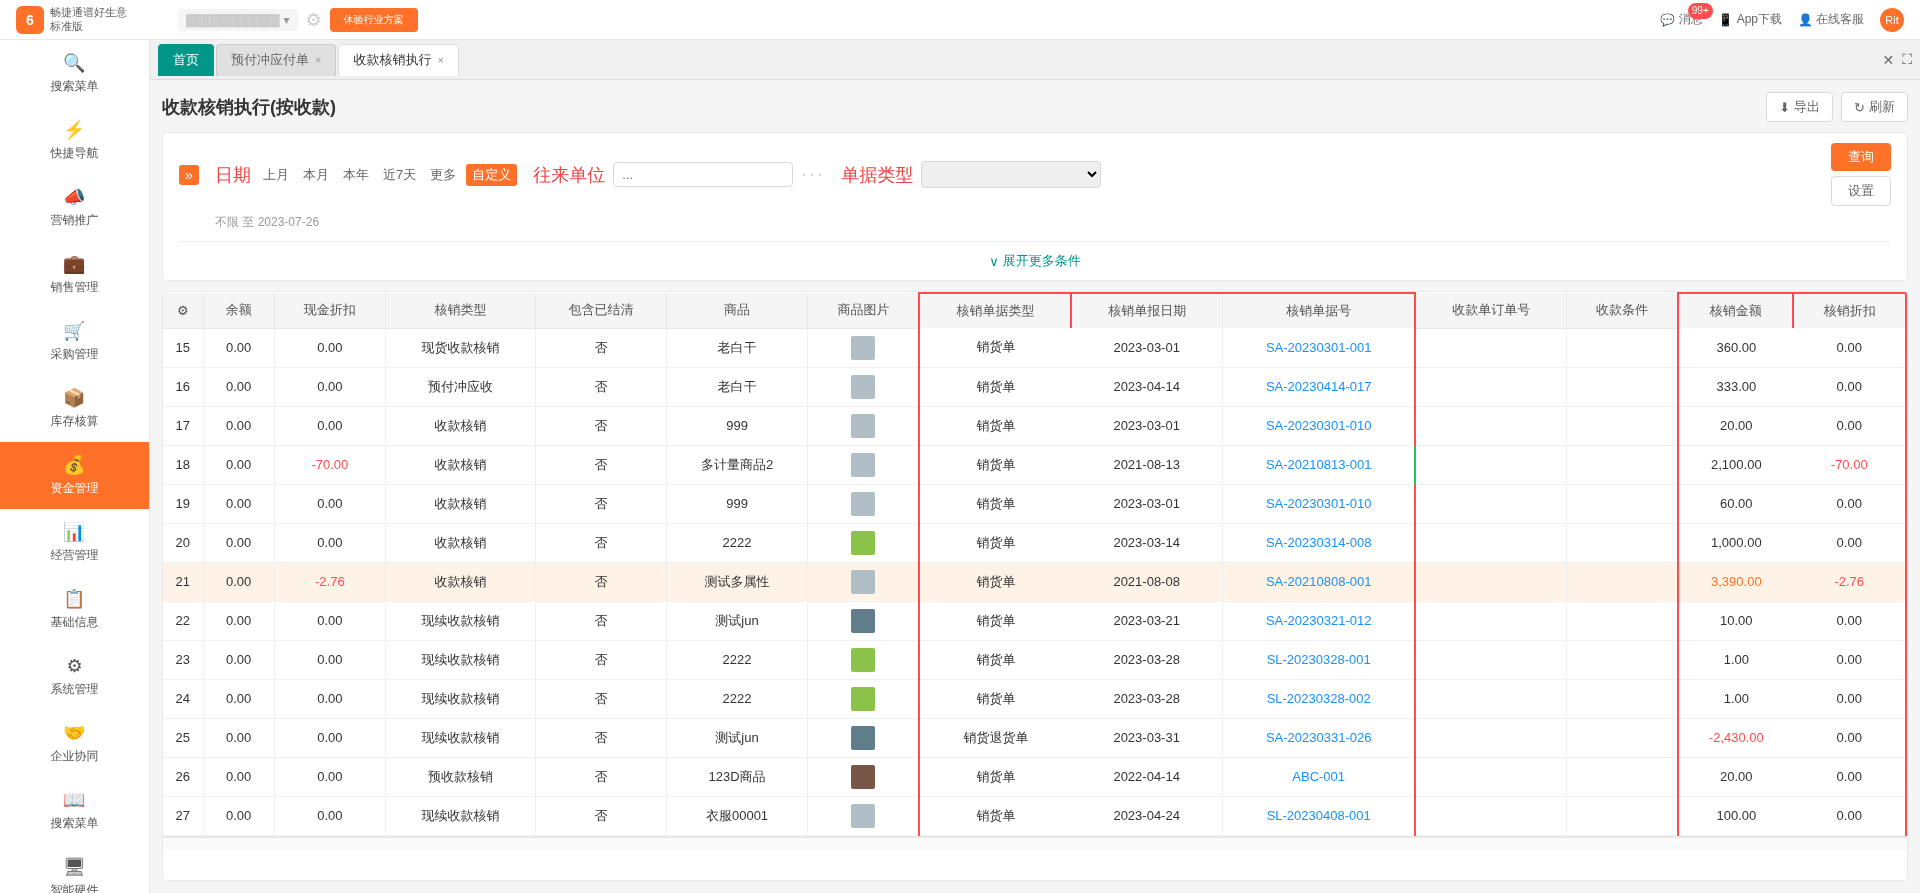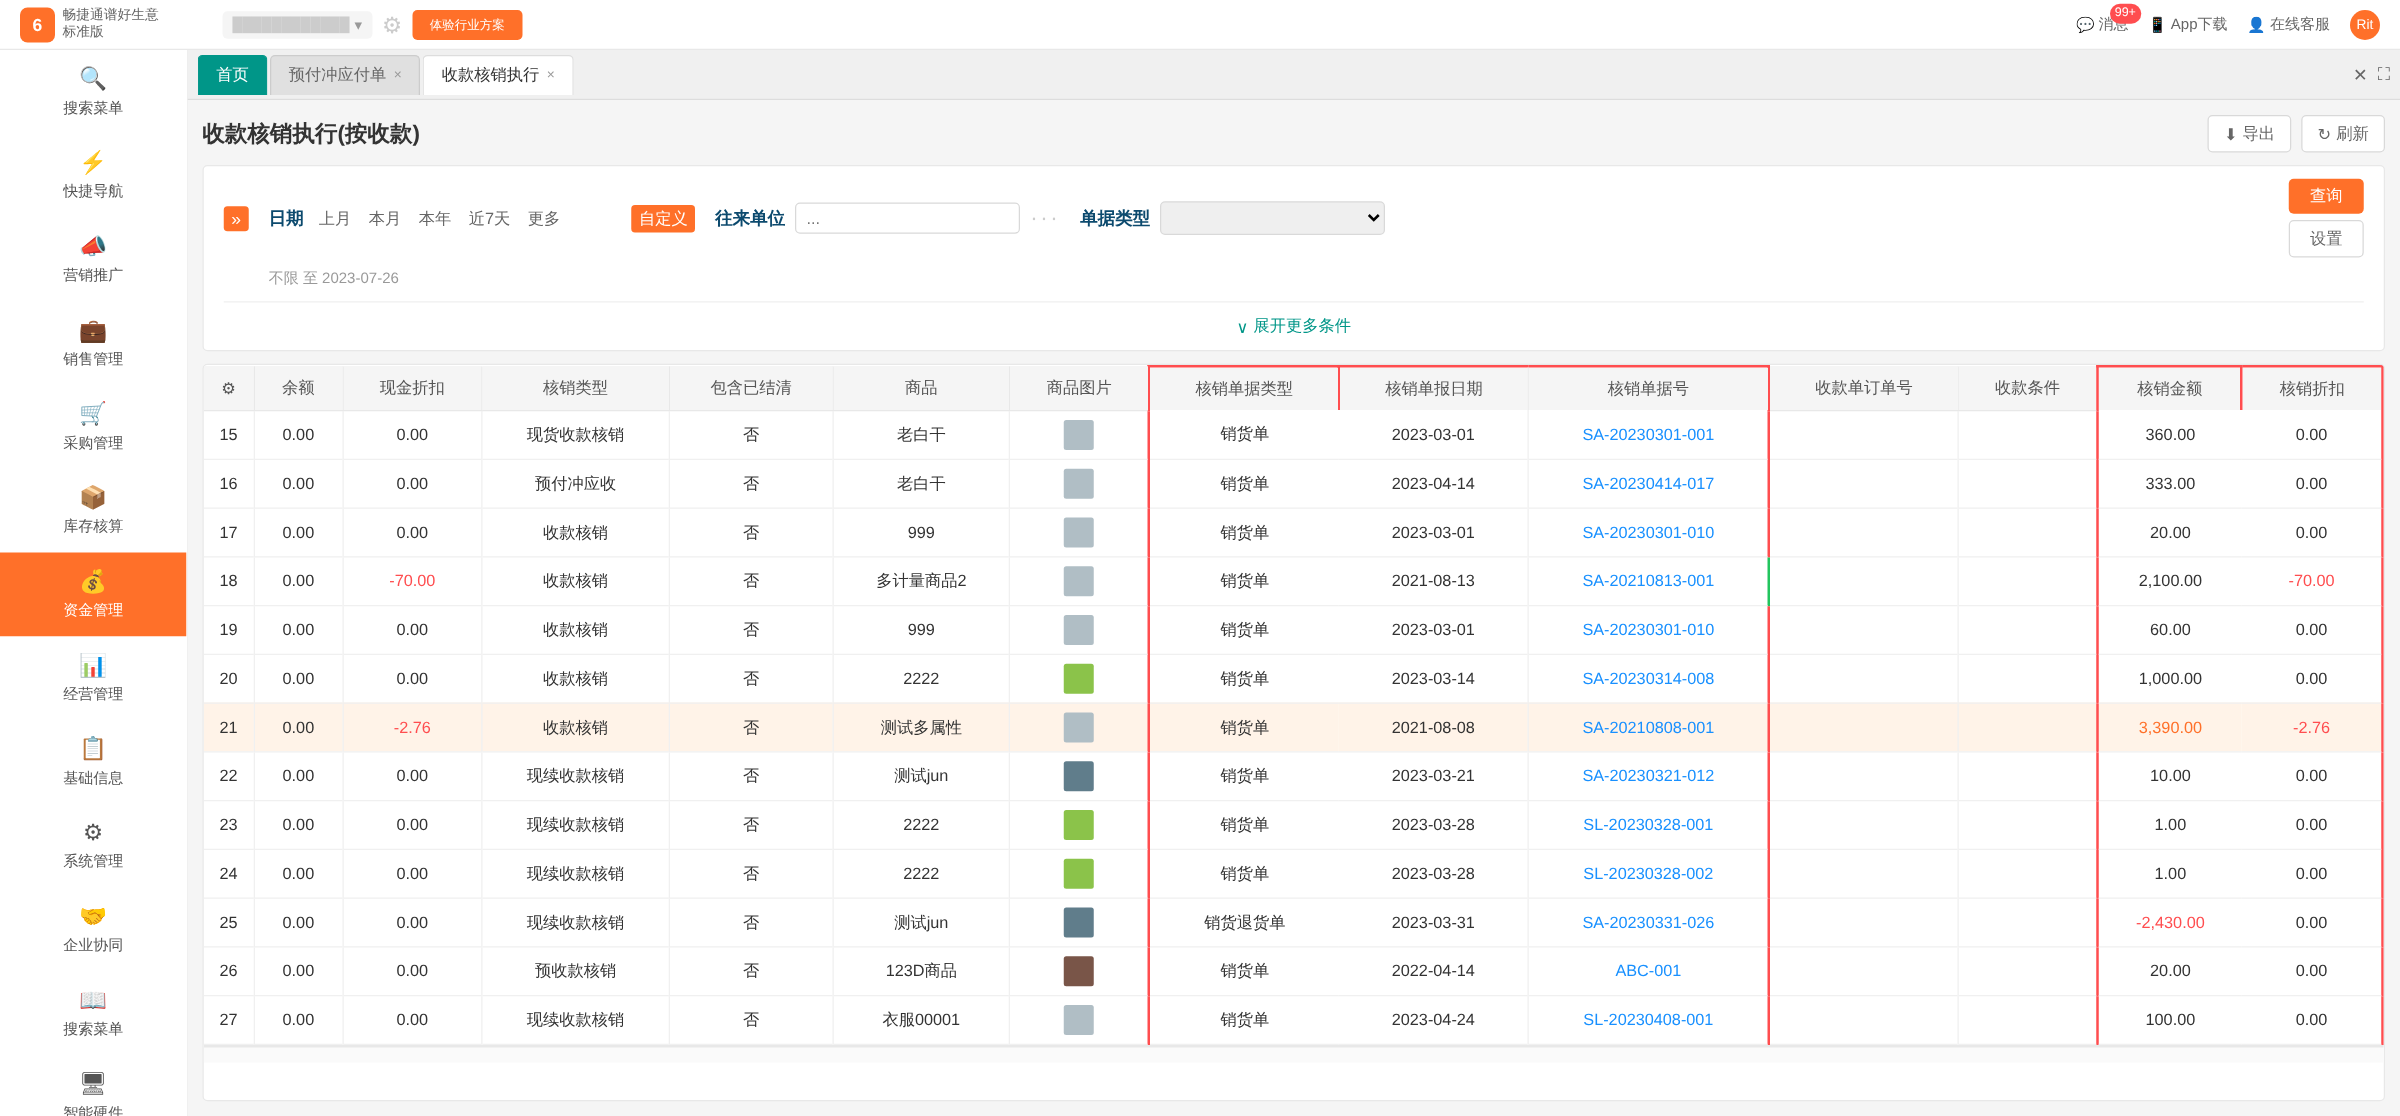--- a/index.html
+++ b/index.html
@@ -45,24 +45,24 @@
     .page-header { display: flex; align-items: center; justify-content: space-between; }
     .page-title { font-size: 18px; font-weight: bold; color: #333; }
     .header-actions { display: flex; gap: 8px; }
     .btn-export { background: #fff; border: 1px solid #d9d9d9; border-radius: 4px; padding: 5px 12px; cursor: pointer; color: #666; font-size: 13px; display: flex; align-items: center; gap: 4px; }
     .btn-refresh { background: #fff; border: 1px solid #d9d9d9; border-radius: 4px; padding: 5px 12px; cursor: pointer; color: #666; font-size: 13px; display: flex; align-items: center; gap: 4px; }
 
     
     .filter-bar { background: #fff; border-radius: 4px; padding: 10px 16px; display: flex; flex-direction: column; gap: 8px; border: 1px solid #e8e8e8; }
     .filter-row { display: flex; align-items: center; gap: 16px; flex-wrap: wrap; }
     .filter-group { display: flex; align-items: center; gap: 8px; }
-    .filter-label { font-size: 14px; color: #0c4a6e; white-space: nowrap; font-weight: bold; }
+    .filter-label { font-size: 18px; color: #ef4444; white-space: nowrap; }
     .filter-date-links { display: flex; gap: 6px; }
     .filter-date-link { color: #666; cursor: pointer; font-size: 13px; padding: 2px 4px; }
-    .filter-date-link.custom { background: #ff7029; color: white; border-radius: 3px; padding: 2px 6px; margin-left: 47px; }
+    .filter-date-link.custom { background: #ff7029; color: white; border-radius: 3px; padding: 2px 6px; }
     .filter-date-text { color: #999; font-size: 12px; }
     .filter-input { border: 1px solid #d9d9d9; border-radius: 4px; padding: 4px 8px; width: 180px; font-size: 13px; }
     .filter-select { border: 1px solid #d9d9d9; border-radius: 4px; padding: 4px 8px; width: 180px; font-size: 13px; }
     .btn-search { background: #ff7029; color: white; border: none; border-radius: 4px; padding: 5px 16px; cursor: pointer; font-size: 13px; }
     .btn-setting { background: #fff; border: 1px solid #d9d9d9; border-radius: 4px; padding: 5px 16px; cursor: pointer; font-size: 13px; color: #666; }
     .expand-more { display: flex; align-items: center; gap: 4px; color: #009688; cursor: pointer; font-size: 13px; margin: 0 auto; }
     .filter-divider { width: 100%; border: none; border-top: 1px solid #f0f0f0; margin: 2px 0; }
     .filter-dots { color: #ccc; font-size: 18px; letter-spacing: 2px; }
 
     

